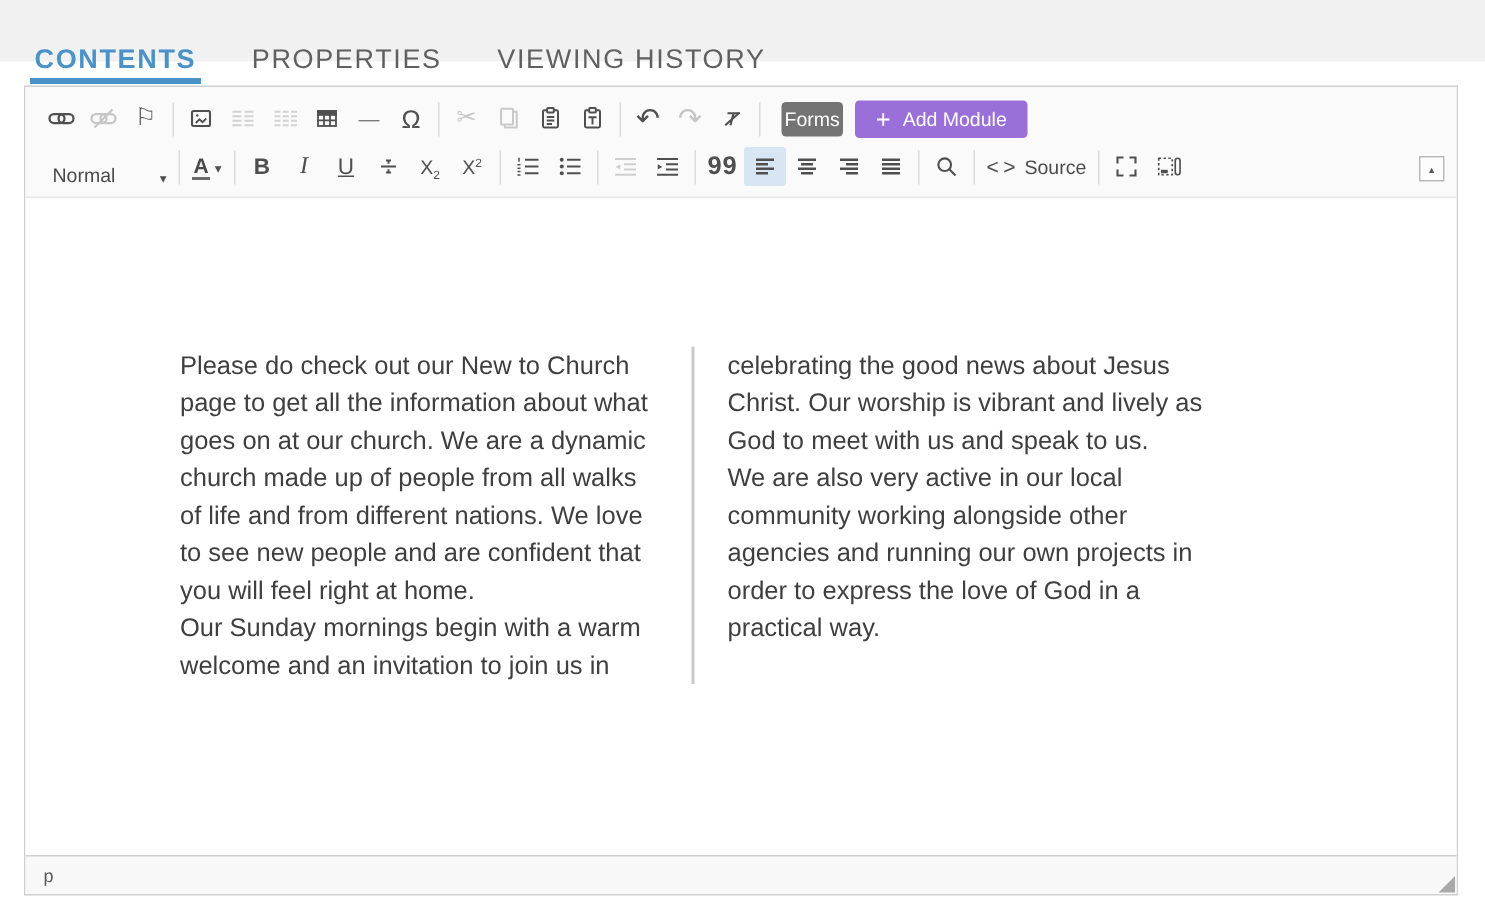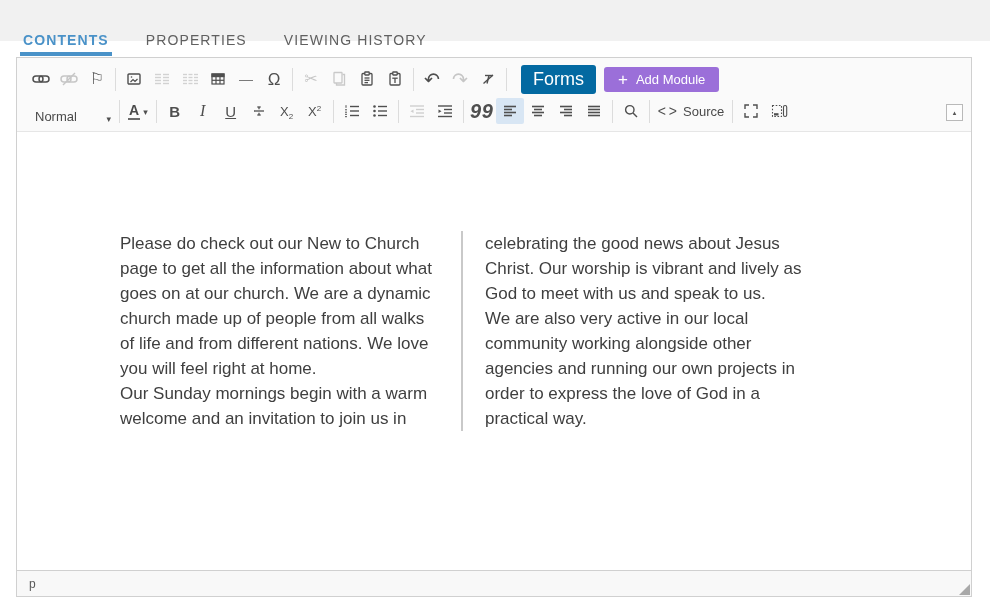--- a/index.html
+++ b/index.html
@@ -1,59 +1,59 @@
 <!DOCTYPE html>
 <html><head>
 <meta charset="utf-8">
 <style>
   * { margin:0; padding:0; box-sizing:border-box; }
   html,body { width:990px; height:605px; background:#fff; font-family:"Liberation Sans", sans-serif; overflow:hidden; }
 
   
   .tabbar { height:41px; background:#f1f1f1; display:flex; align-items:center; padding-left:20px; }
   .tab { position:relative; height:41px; display:flex; align-items:center; padding:0 3px; margin-right:31px;
-         font-size:14px; letter-spacing:1.1px; font-weight:500; color:#606060; cursor:pointer;margin-top:38px; }
+         font-size:18px; letter-spacing:1.1px; font-weight:500; color:#606060; cursor:pointer;margin-top:38px; }
   .tab.active { color:#4a92c8; font-weight:700; }
   .tab.active .tab-underline { position:absolute; left:0; right:0; bottom:4px; height:4px; background:#4a92c8; }
 
   
   .editor { position:absolute; left:16px; top:57px; width:956px; height:540px;
             border:1px solid #d0d0d0; background:#fff; display:flex; flex-direction:column; }
 
   .toolbar { position:relative; background:#fafafa; padding:5px 8px 4px 10px; border-bottom:1px solid #e6e6e6; }
   .tb-row { display:flex; align-items:center; height:32px; }
   .btn { min-width:28px; height:26px; display:flex; align-items:center; justify-content:center;
          color:#4f4f4f; cursor:pointer; border-radius:2px; padding:0 2px; }
   .btn.disabled { color:#c6c6c6; cursor:default; }
   .btn.active-state { background:#d8e6f4; }
   .sep { width:1px; height:23px; background:#dcdcdc; margin:0 4px; }
   .glyph { font-size:16px; line-height:1; }
   .glyph.small { font-size:14px; }
   svg.ic { display:block; }
 
   
-  .pill-gray { background:#0369a1; color:#fff; font-size:18px; border:none; border-radius:3px;
-               padding:4px 12px; margin-left:10px; cursor:pointer; }
+  .pill-gray { background:#737373; color:#fff; font-size:13px; border:none; border-radius:3px;
+               padding:4px 2px; margin-left:10px; cursor:pointer; }
   .pill-purple { background:#9b6fd9; color:#fff; font-size:13px; border:none; border-radius:3px;
                  padding:4px 14px; margin-left:8px; cursor:pointer; display:flex; align-items:center; gap:8px; }
   .pill-purple .plus { font-size:17px; line-height:1; font-weight:400; }
 
   
   .combo { width:88px; display:flex; align-items:flex-end; justify-content:space-between;
            font-size:13px; color:#4a4a4a; padding:0 4px 0 8px; cursor:pointer; height:26px; }
   .combo .caret, .colorbtn .caret { font-size:9px; color:#4f4f4f; }
   .colorbtn { display:flex; align-items:flex-start; gap:3px; cursor:pointer; padding:2px 4px; }
   .colorbtn .A { font-size:14px; font-weight:700; color:#4a4a4a; border-bottom:2px solid #6a6a6a; line-height:1.15; padding:0 1px; }
   .bold-b { font-weight:700; font-size:15px; }
   .italic-i { font-style:italic; font-family:"Liberation Serif", serif; font-size:16px; }
   .under-u { text-decoration:underline; font-size:15px; }
   .supsub { font-size:13px; position:relative; }
   .supsub .mk { font-size:8px; position:relative; }
   .supsub .mk.sub { top:3px; } .supsub .mk.sup { top:-5px; }
-  .quote99 { font-weight:700; font-size:20px; letter-spacing:0.5px;font-style:italic; }
+  .quote99 { font-weight:700; font-size:17px; letter-spacing:0.5px; }
   .src { display:flex; align-items:center; gap:3px; font-size:13px; color:#4a4a4a; padding:0 4px; cursor:pointer; }
   .src .brk { font-size:14px; letter-spacing:3px; font-weight:500; color:#4f4f4f; }
 
   .collapse-btn { position:absolute; right:8px; top:46px; width:17px; height:17px; background:#fdfdfd;
                   border:1px solid #b9b9b9; display:flex; align-items:center; justify-content:center;
                   font-size:7px; color:#555; cursor:pointer; }
 
   
   .content { flex:1; background:#fff; overflow:hidden; position:relative; cursor:text; }
   .cols { display:flex; padding:99px 0 0 103px; }
@@ -369,20 +369,21 @@
   </div>
 
   <div class="content">
     <div class="cols">
       <div class="col col-left">
           <div class="line">Please do check out our New to Church</div>
           <div class="line">page to get all the information about what</div>
           <div class="line">goes on at our church. We are a dynamic</div>
           <div class="line">church made up of people from all walks</div>
           <div class="line">of life and from different nations. We love</div>
+          <div class="line">to see new people and are confident that</div>
           <div class="line">you will feel right at home.</div>
           <div class="line">Our Sunday mornings begin with a warm</div>
           <div class="line">welcome and an invitation to join us in</div>
         </div>
       <div class="col col-right">
           <div class="line">celebrating the good news about Jesus</div>
           <div class="line">Christ. Our worship is vibrant and lively as</div>
           <div class="line">God to meet with us and speak to us.</div>
           <div class="line">We are also very active in our local</div>
           <div class="line">community working alongside other</div>

